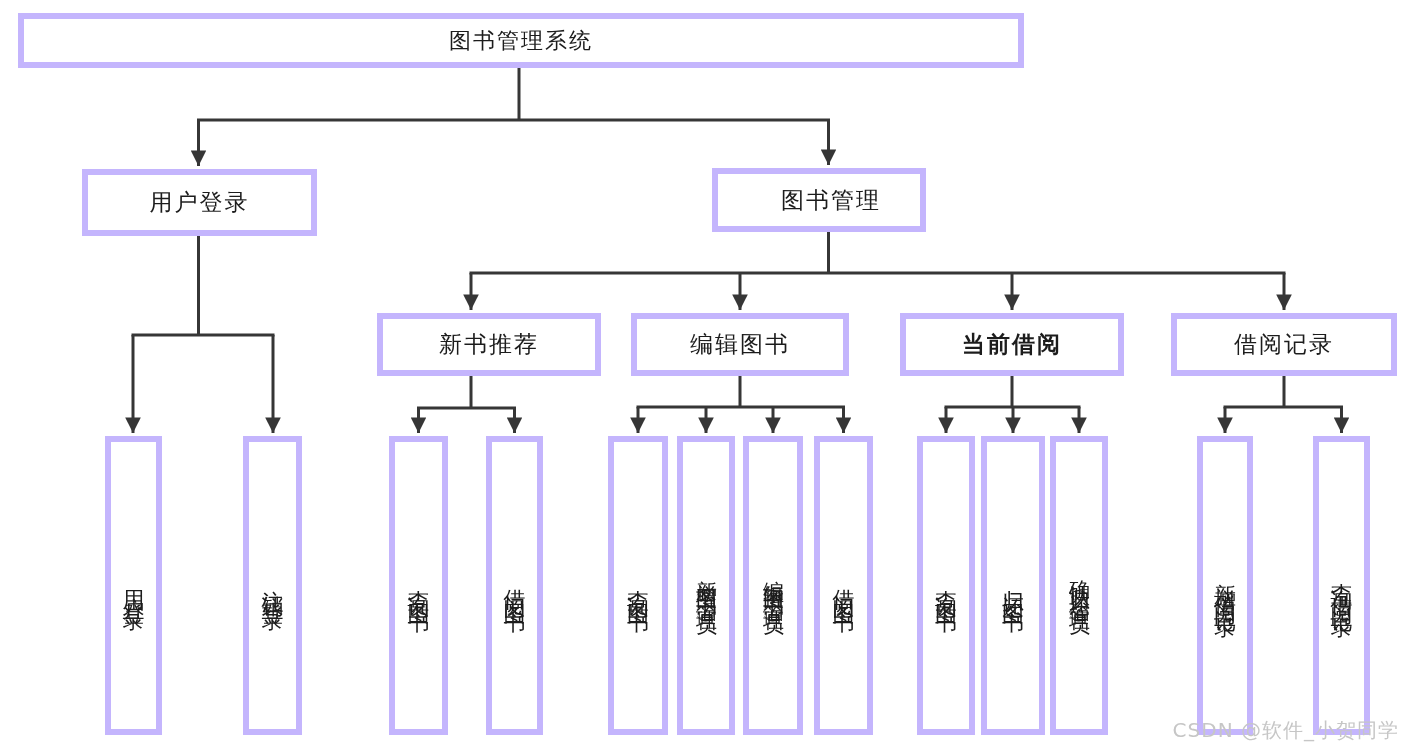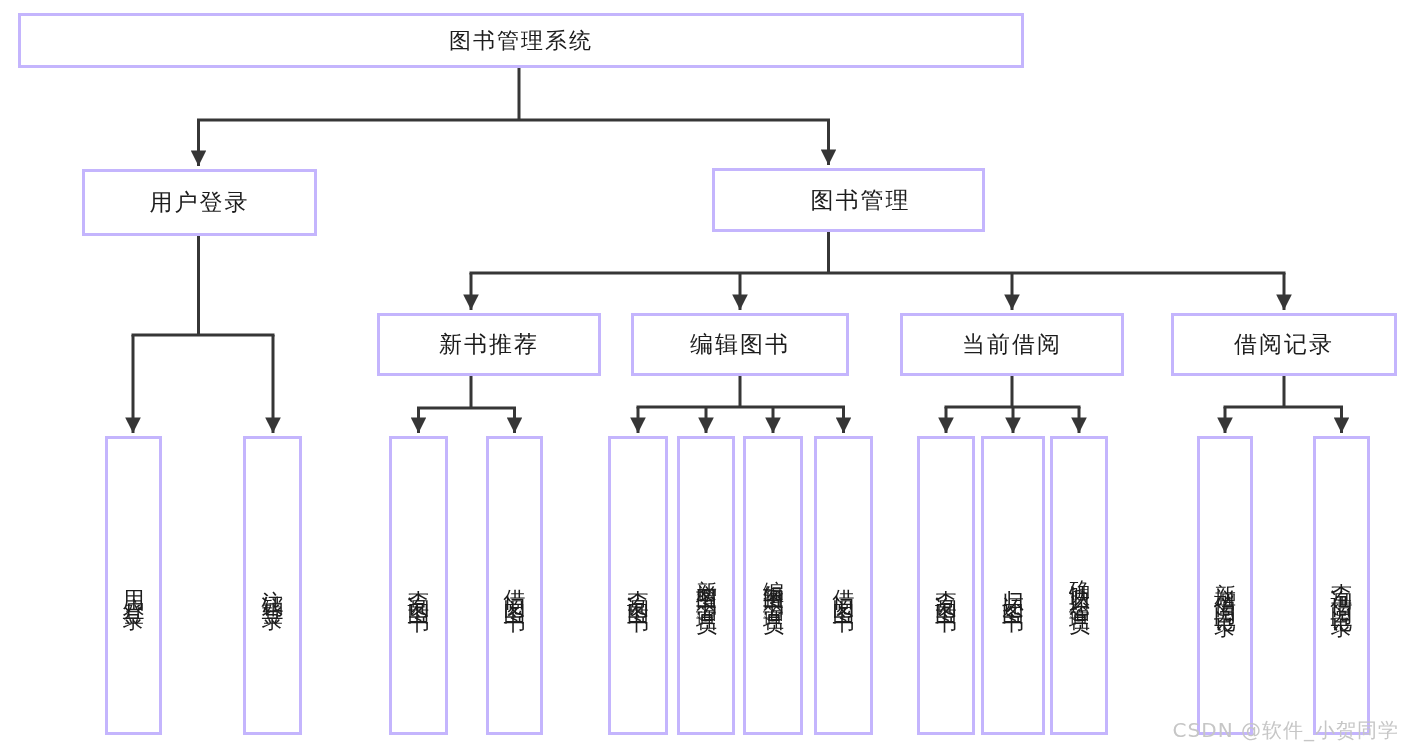--- a/index.html
+++ b/index.html
@@ -18,21 +18,21 @@
     pointer-events: none;
   }
   #connectors path.link {
     stroke: #363636;
     stroke-width: 3;
     fill: none;
   }
   .node {
     position: absolute;
     box-sizing: border-box;
-    border: 3px solid #c4b5fd;
+    border: 6px solid #c4b5fd;
     background: #ffffff;
     color: #1c1c1c;
     display: flex;
     align-items: center;
     justify-content: center;
     text-align: center;
   }
   .hnode { font-size: 23px; letter-spacing: 2px; }
   .root  { font-size: 22px; letter-spacing: 2px; }
   .vnode .vtext {
@@ -41,25 +41,25 @@
     font-size: 22px;
     letter-spacing: 7px;
     line-height: 1;
     white-space: nowrap;
   }
   .vnode.dense .vtext { letter-spacing: 5px; font-size: 21px; }
 
   
   #n-root        { left: 18px;   top: 13px;  width: 1006px; height: 55px; }
   #n-user-login  { left: 82px;   top: 169px; width: 235px;  height: 67px; }
-  #n-book-mgmt   { left: 712px;  top: 168px; width: 273px;  height: 64px; padding-left: 24px; }
+  #n-book-mgmt   { left: 712px;  top: 168px; width: 214px;  height: 64px; padding-left: 24px; }
 
   #n-new-book    { left: 377px;  top: 313px; width: 224px;  height: 63px; }
   #n-book-borrow { left: 631px;  top: 313px; width: 218px;  height: 63px; }
-  #n-cur-borrow  { left: 900px;  top: 313px; width: 224px;  height: 63px; }
+  #n-cur-borrow  { left: 900px;  top: 313px; width: 224px;  height: 63px; font-weight: bold; }
   #n-borrow-rec  { left: 1171px; top: 313px; width: 226px;  height: 63px; }
 
   .leaf { top: 436px; height: 299px; }
   #n-login-leaf  { left: 105px;  width: 57px; }
   #n-logout-leaf { left: 243px;  width: 59px; }
   #n-nb-query    { left: 389px;  width: 59px; }
   #n-nb-borrow   { left: 486px;  width: 57px; }
   #n-bb-query    { left: 608px;  width: 60px; }
   #n-bb-add      { left: 677px;  width: 58px; }
   #n-bb-edit     { left: 743px;  width: 60px; }

